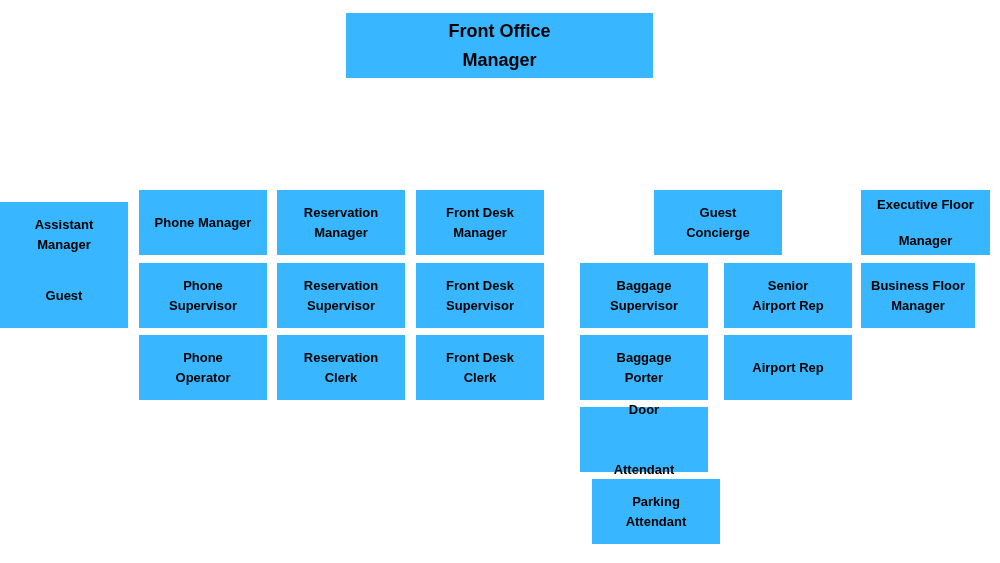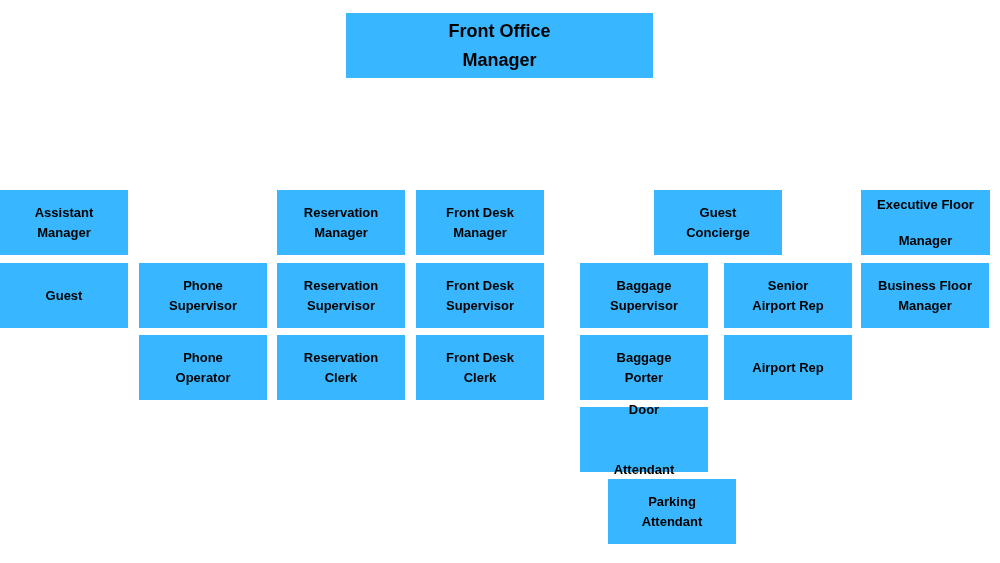--- a/index.html
+++ b/index.html
@@ -32,25 +32,28 @@
 <body>
 
 <div id="stage">
 
   <div class="node lg" style="left:346px; top:13px; height:65px;">
     <span class="ln">Front Office</span>
     <span class="ln">Manager</span>
   </div>
 
 
-  <div class="node sm" style="left:0px; top:190px;">
+  <div class="node sm" style="left:0px; top:202px;">
     <span class="ln">Assistant</span>
     <span class="ln">Manager</span>
   </div>
 
+  <div class="node sm" style="left:139px; top:190px;">
+    <span class="ln">Phone Manager</span>
+  </div>
 
   <div class="node sm" style="left:277px; top:190px;">
     <span class="ln">Reservation</span>
     <span class="ln">Manager</span>
   </div>
 
   <div class="node sm" style="left:416px; top:190px;">
     <span class="ln">Front Desk</span>
     <span class="ln">Manager</span>
   </div>
@@ -87,21 +90,21 @@
   <div class="node sm" style="left:580px; top:263px;">
     <span class="ln">Baggage</span>
     <span class="ln">Supervisor</span>
   </div>
 
   <div class="node sm" style="left:724px; top:263px;">
     <span class="ln">Senior</span>
     <span class="ln">Airport Rep</span>
   </div>
 
-  <div class="node sm" style="left:861px; top:263px; width:128px;">
+  <div class="node sm" style="left:861px; top:263px; width:114px;">
     <span class="ln">Business Floor</span>
     <span class="ln">Manager</span>
   </div>
 
   <div class="node sm" style="left:139px; top:335px;">
     <span class="ln">Phone</span>
     <span class="ln">Operator</span>
   </div>
 
   <div class="node sm" style="left:277px; top:335px;">
@@ -121,18 +124,18 @@
 
   <div class="node sm" style="left:724px; top:335px;">
     <span class="ln">Airport Rep</span>
   </div>
 
   <div class="node sm" style="left:580px; top:407px;gap:40px;">
     <span class="ln">Door</span>
     <span class="ln">Attendant</span>
   </div>
 
-  <div class="node sm" style="left:608px; top:479px;">
+  <div class="node sm" style="left:592px; top:479px;">
     <span class="ln">Parking</span>
     <span class="ln">Attendant</span>
   </div>
 
 </div>
 
 </body></html>

